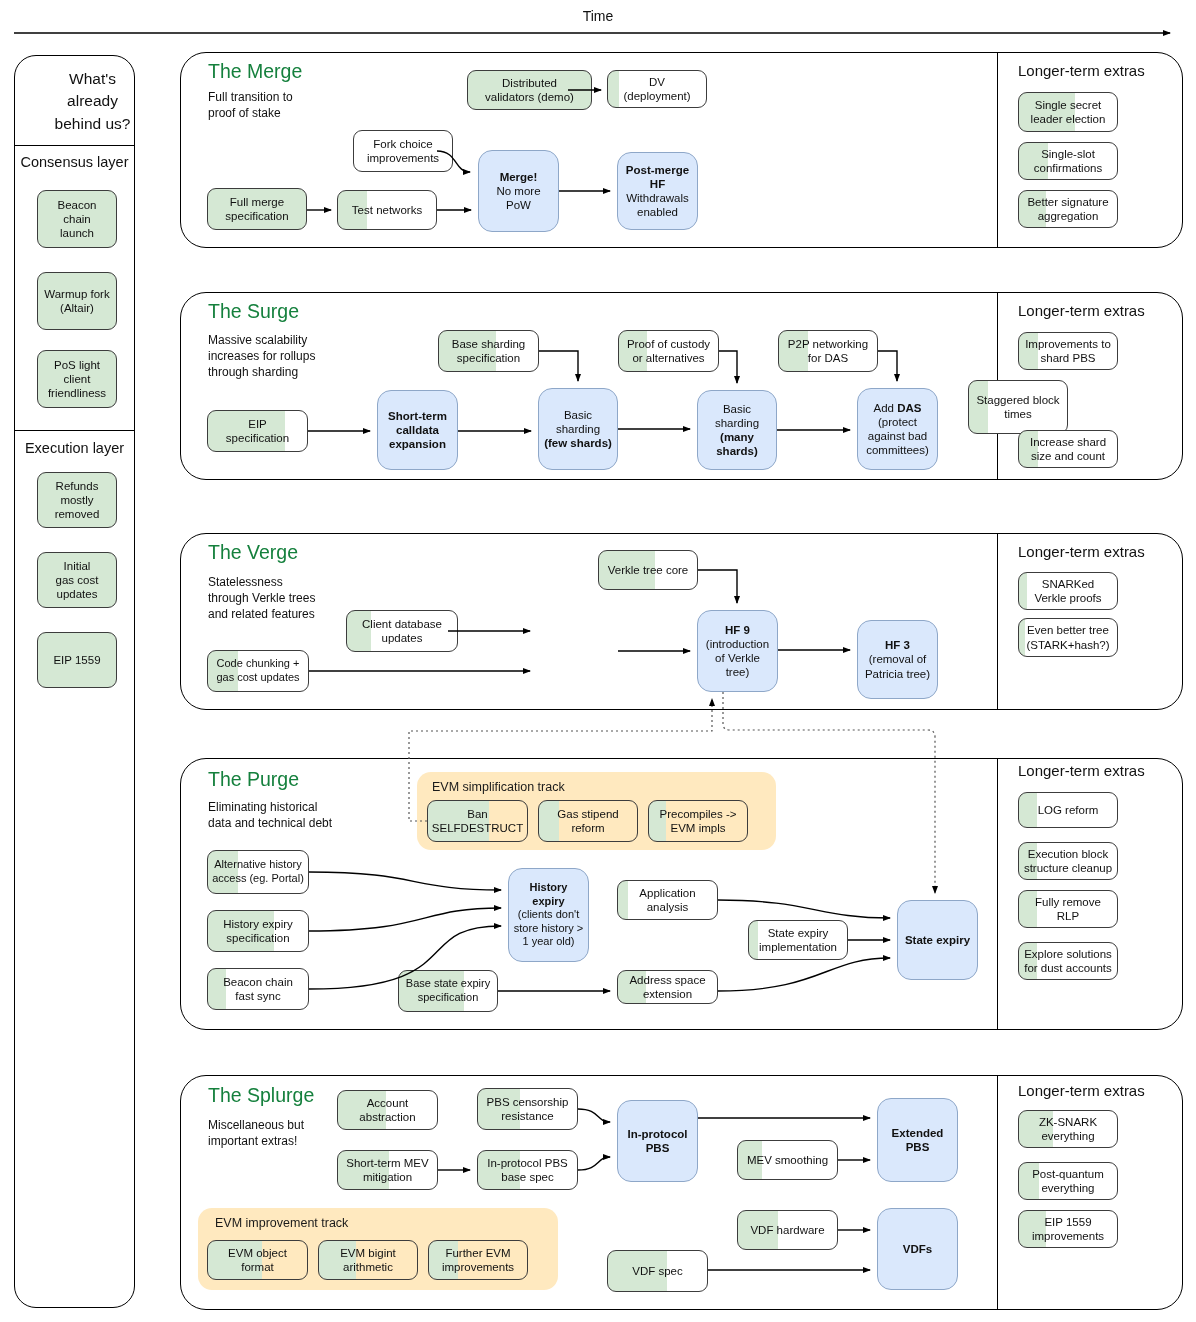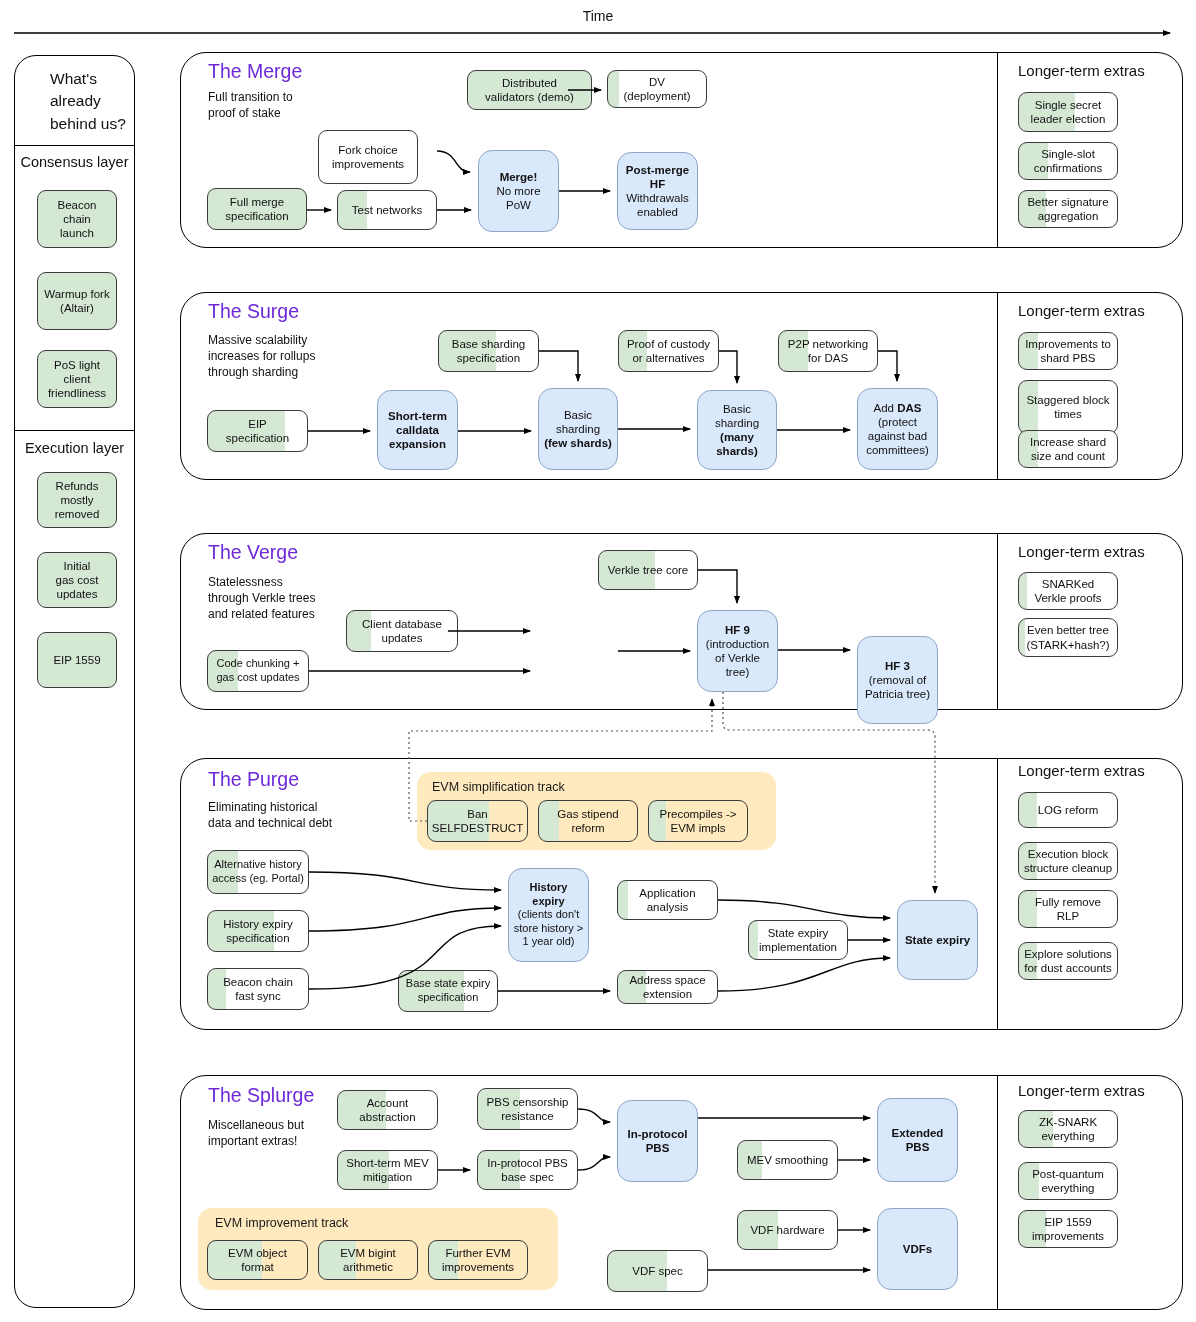--- a/index.html
+++ b/index.html
@@ -4,24 +4,24 @@
 <style>
   html,body{margin:0;padding:0;background:#fff;}
   #canvas{position:relative;width:1196px;height:1322px;background:#fff;
           font-family:"Liberation Sans","DejaVu Sans",sans-serif;color:#111;overflow:hidden;}
   .abs{position:absolute;box-sizing:border-box;}
   
   .section{border:1.5px solid #000;border-radius:26px;background:#fff;}
   .sidebar{border:1.5px solid #000;border-radius:22px;background:#fff;}
   .vdiv{border-left:1.2px solid #000;width:0;}
   .hdiv{border-top:1.2px solid #000;height:0;}
-  .sec-title{font-size:19.5px;color:#6d28d9;white-space:pre-line;}
+  .sec-title{font-size:19.5px;color:#15803d;white-space:pre-line;}
   .sec-sub{font-size:12px;line-height:1.32;white-space:pre-line;}
   .extras-title{font-size:15px;}
-  .side-title{font-size:15.5px;line-height:1.45;white-space:pre-line;width:121px;padding-left:36px;}
+  .side-title{font-size:15.5px;text-align:center;line-height:1.45;white-space:pre-line;width:121px;padding-left:36px;}
   .layer-h{font-size:14.5px;text-align:center;width:121px;}
   
   .node{position:absolute;box-sizing:border-box;border:1px solid #3c3c3c;border-radius:9px;
         display:flex;flex-direction:column;align-items:center;justify-content:center;
         text-align:center;font-size:11.5px;line-height:1.24;padding:2px 3px;
         background:linear-gradient(90deg,#d5e8d4 var(--p,0%),var(--base,#fff) var(--p,0%));}
   .node b,.node span{display:block;white-space:pre-line;}
   .node .row{display:block;}
   .node .row span,.node .row b{display:inline;white-space:pre;}
   .node.green{background:#d5e8d4;}
@@ -83,21 +83,21 @@
 proof of stake</div>
   <div class="abs extras-title" style="left:1018px;top:62px">Longer-term extras</div>
   <div class="node green" style="left:467px;top:70px;width:125px;height:40px">
       <span>Distributed
 validators (demo)</span>
     </div>
   <div class="node" style="left:607px;top:70px;width:100px;height:38px;--p:11%">
       <span>DV
 (deployment)</span>
     </div>
-  <div class="node" style="left:318px;top:130px;width:100px;height:54px">
+  <div class="node" style="left:353px;top:130px;width:100px;height:42px">
       <span>Fork choice
 improvements</span>
     </div>
   <div class="node green" style="left:207px;top:188px;width:100px;height:42px">
       <span>Full merge
 specification</span>
     </div>
   <div class="node" style="left:337px;top:190px;width:100px;height:40px;--p:30%">
       <span>Test networks</span>
     </div>
@@ -167,21 +167,21 @@
   <div class="node blue" style="left:857px;top:388px;width:81px;height:82px">
       <span class="row"><span>Add </span><b>DAS</b></span>
       <span>(protect
 against bad
 committees)</span>
     </div>
   <div class="node extra" style="left:1018px;top:332px;height:38px;--p:19%">
       <span>Improvements to
 shard PBS</span>
     </div>
-  <div class="node extra" style="left:1018px;top:380px;height:54px;--p:19%">
+  <div class="node extra" style="left:968px;top:380px;height:54px;--p:19%">
       <span>Staggered block
 times</span>
     </div>
   <div class="node extra" style="left:1018px;top:430px;height:38px;--p:19%">
       <span>Increase shard
 size and count</span>
     </div>
 
   <div class="abs section" style="left:180px;top:533px;width:1003px;height:177px"></div>
   <div class="abs vdiv" style="left:997px;top:533px;height:177px"></div>
@@ -200,21 +200,21 @@
   <div class="node small" style="left:207px;top:650px;width:102px;height:42px;--p:30%">
       <span>Code chunking +
 gas cost updates</span>
     </div>
   <div class="node blue" style="left:697px;top:610px;width:81px;height:82px">
       <b>HF 9</b>
       <span>(introduction
 of Verkle
 tree)</span>
     </div>
-  <div class="node blue" style="left:857px;top:636px;width:81px;height:88px">
+  <div class="node blue" style="left:857px;top:620px;width:81px;height:79px">
       <b>HF 3</b>
       <span>(removal of
 Patricia tree)</span>
     </div>
   <div class="node extra" style="left:1018px;top:572px;height:38px;--p:8%">
       <span>SNARKed
 Verkle proofs</span>
     </div>
   <div class="node extra" style="left:1018px;top:618px;height:39px;--p:6%">
       <span>Even better tree

